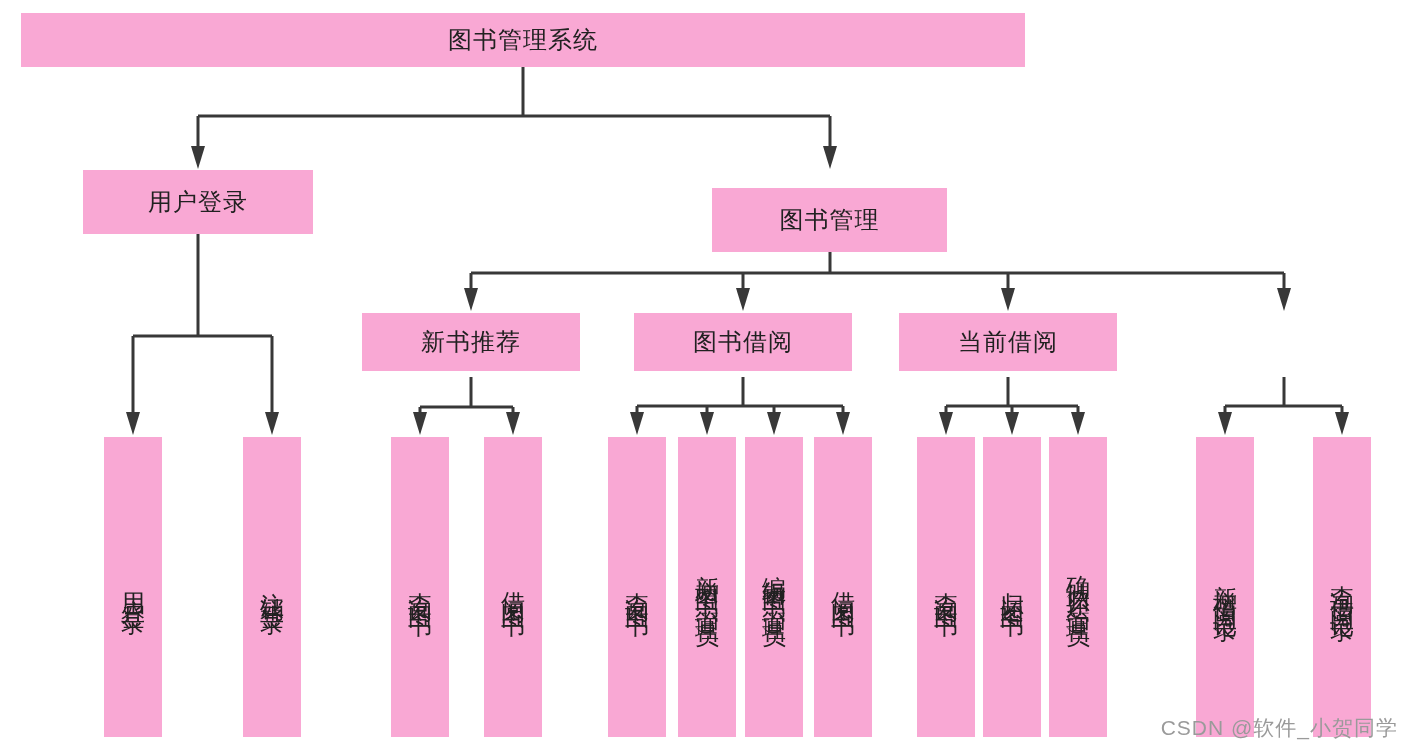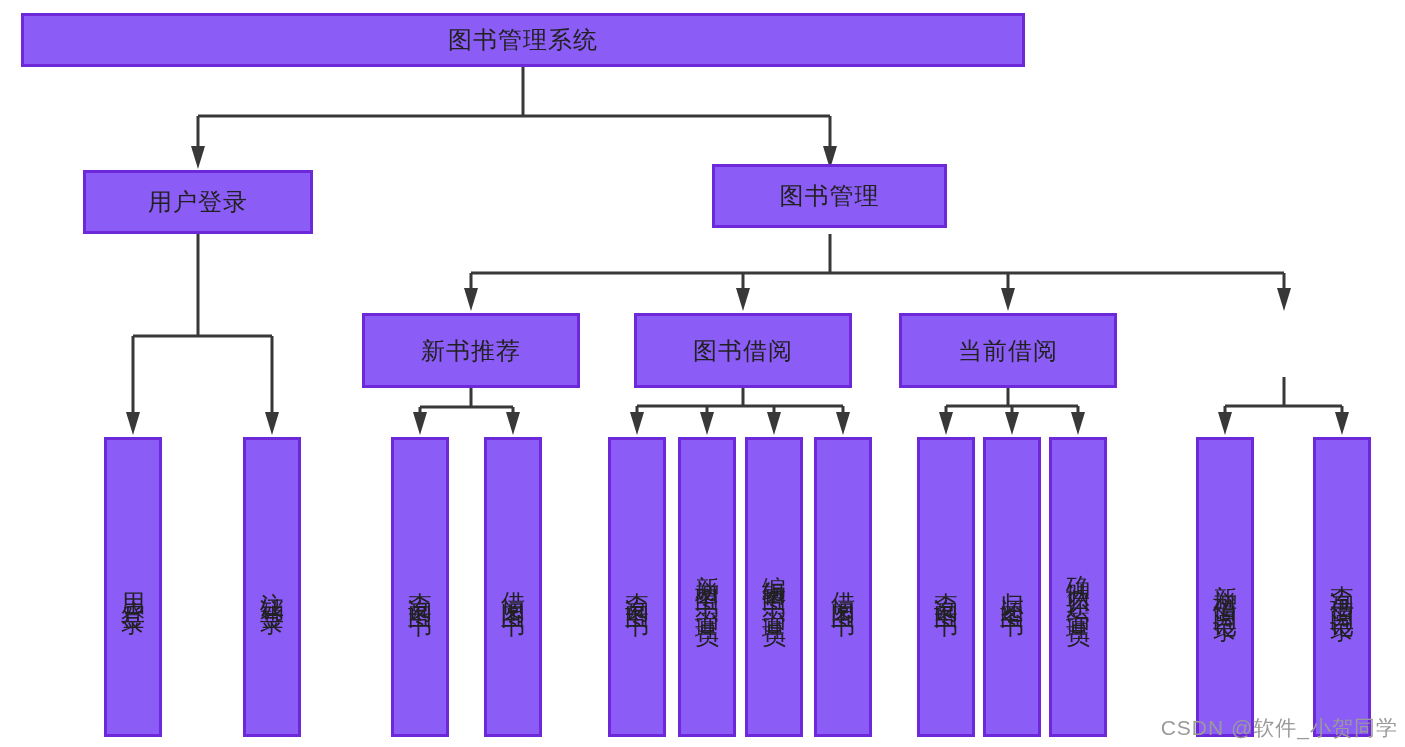--- a/index.html
+++ b/index.html
@@ -18,37 +18,37 @@
   .wires {
     position: absolute;
     left: 0; top: 0;
     width: 1405px;
     height: 747px;
     pointer-events: none;
   }
   .box {
     position: absolute;
     box-sizing: border-box;
-    border: 3px solid #6d28d9;
-    background: #8b5cf6;
+    border: 3px solid #f9a8d4;
+    background: #f9a8d4;
     display: flex;
     align-items: center;
     justify-content: center;
     color: #212121;
     z-index: 2;
   }
   .hlabel {
     font-size: 24px;
     letter-spacing: 1px;
     white-space: nowrap;
   }
   .root  { left: 21px;  top: 13px;  width: 1004px; height: 54px; }
   .l2a   { left: 83px;  top: 170px; width: 230px;  height: 64px; }
-  .l2b   { left: 712px; top: 164px; width: 235px;  height: 64px; }
-  .l3    { top: 313px; height: 75px; }
+  .l2b   { left: 712px; top: 188px; width: 235px;  height: 64px; }
+  .l3    { top: 313px; height: 58px; }
   .leaf  { top: 437px; height: 300px; width: 58px; }
   .vlabel {
     writing-mode: vertical-rl;
     text-orientation: mixed;
     font-size: 24px;
     letter-spacing: 7px;
     line-height: 1;
     white-space: nowrap;
   }
   .watermark {

